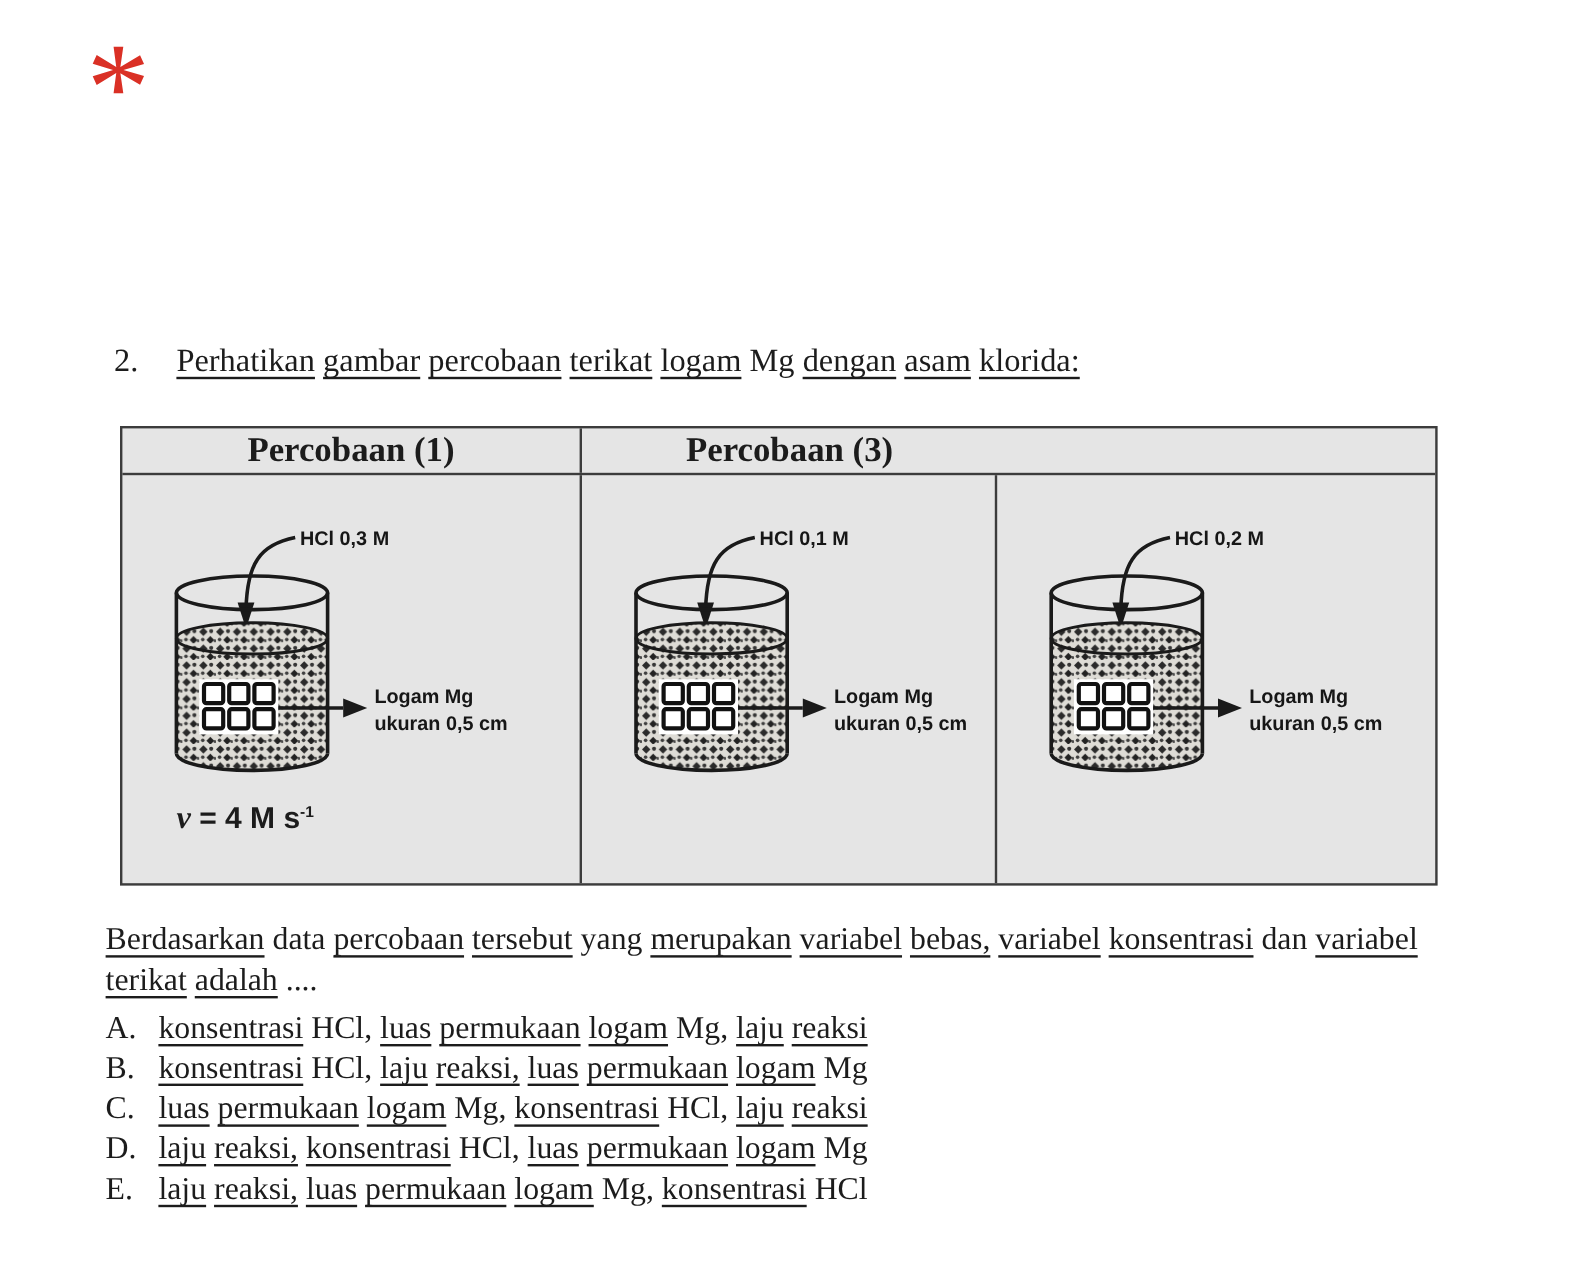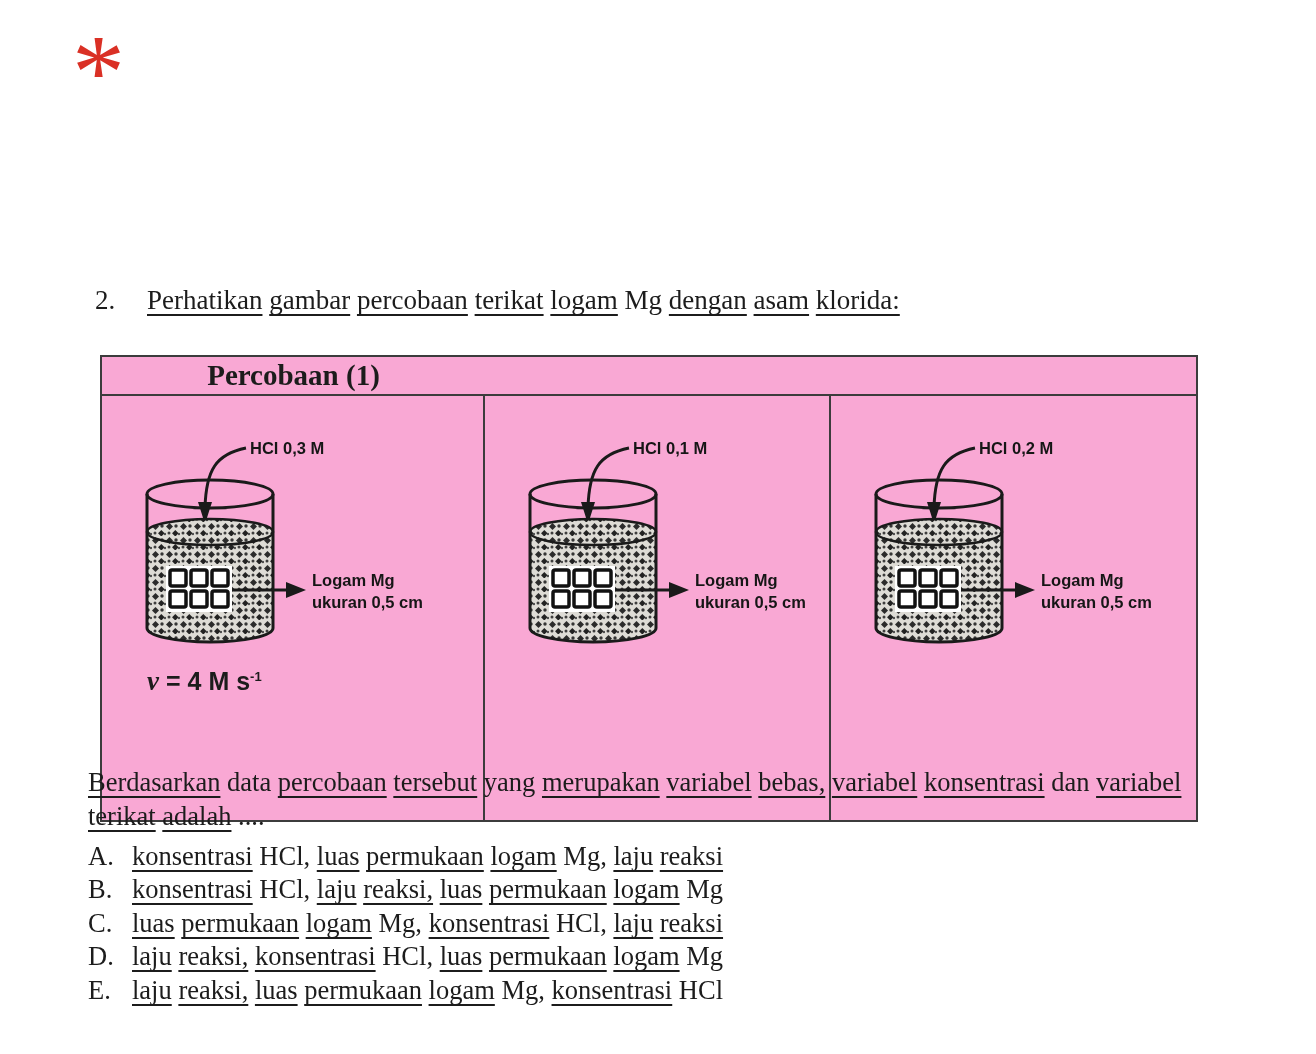--- a/index.html
+++ b/index.html
@@ -24,29 +24,29 @@
     text-decoration-style:wavy;
     text-decoration-color:#cf3226;
     text-decoration-thickness:2px;
     text-underline-offset:5px;
     text-decoration-skip-ink:none;
     text-decoration:underline;
   }
   
   .exp-table {
     position:absolute; left:100px; top:355px;
-    border:2px solid #3c3c3c; background:#f9a8d4;
+    border:2px solid #3c3c3c; background:#e5e5e5;
   }
   .exp-headers { display:grid; grid-template-columns:383px 346px 365px; border-bottom:2px solid #3c3c3c; }
   .exp-h {
     border-right:2px solid #3c3c3c; text-align:center;
     font-weight:bold; font-size:29px; line-height:34px; padding:1px 0 2px 0;
   }
   .exp-h:last-child { border-right:none; }
-  .exp-cells { display:grid; grid-template-columns:383px 346px 365px; height:424px; }
+  .exp-cells { display:grid; grid-template-columns:383px 346px 365px; height:340px; }
   .exp-cell { border-right:2px solid #3c3c3c; overflow:hidden; }
   .exp-cell:last-child { border-right:none; }
   .beaker { display:block; margin:28px 0 0 8px; }
   .beaker text {
     font-family:"Liberation Sans", sans-serif; font-weight:bold;
     font-size:16.5px; fill:#161616;
   }
   .ln { fill:none; stroke:#1a1a1a; stroke-width:3; }
   .rate {
     margin:2px 0 0 45px; font-size:25px; font-weight:bold;
@@ -81,20 +81,21 @@
 
   <div class="required-asterisk">*</div>
 
   <div class="question-line">
     <span class="q-num">2.</span><span class="q-text"><span class="sq">Perhatikan</span> <span class="sq">gambar</span> <span class="sq">percobaan</span> <span class="sq">terikat</span> <span class="sq">logam</span> <span>Mg</span> <span class="sq">dengan</span> <span class="sq">asam</span> <span class="sq">klorida:</span></span>
   </div>
 
   <div class="exp-table">
     <div class="exp-headers">
       <div class="exp-h">Percobaan (1)</div>
+      <div class="exp-h">Percobaan (3)</div>
     </div>
     <div class="exp-cells">
 
       <div class="exp-cell">
         <svg class="beaker" width="360" height="240" viewBox="0 0 360 240">
           <path class="ln" d="M136,24 C106,30 96,46 95,84"></path>
           <polygon points="88,78 102,78 95,100" fill="#1a1a1a"></polygon>
           <path d="M37,108 V204 A63,14 0 0 0 163,204 V108 Z" fill="url(#speck)" stroke="none"></path>
           <ellipse cx="100" cy="108" rx="63" ry="13" fill="url(#speck)" stroke="#1a1a1a" stroke-width="2.5"></ellipse>
           <ellipse class="ln" cx="100" cy="70" rx="63" ry="14"></ellipse>

